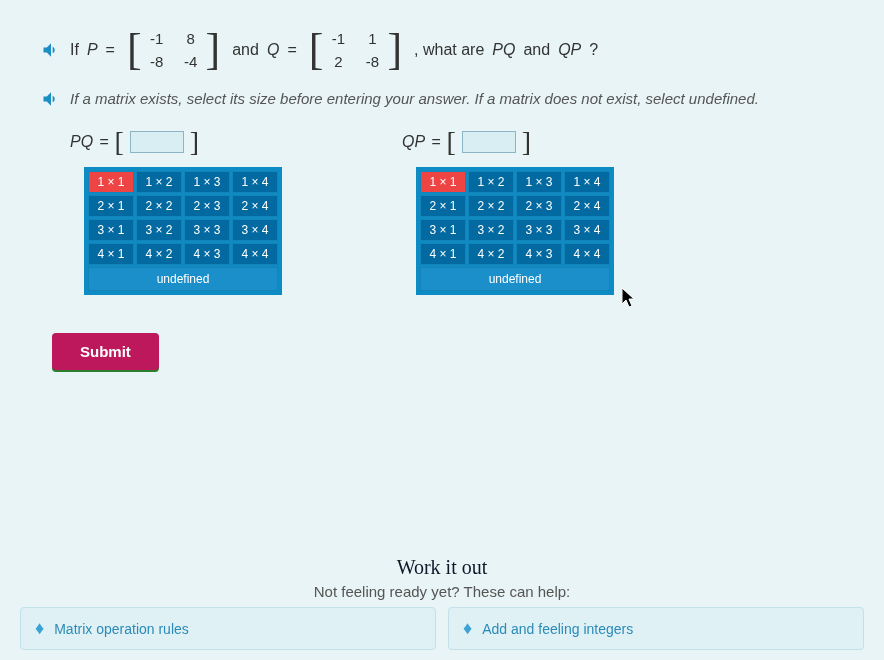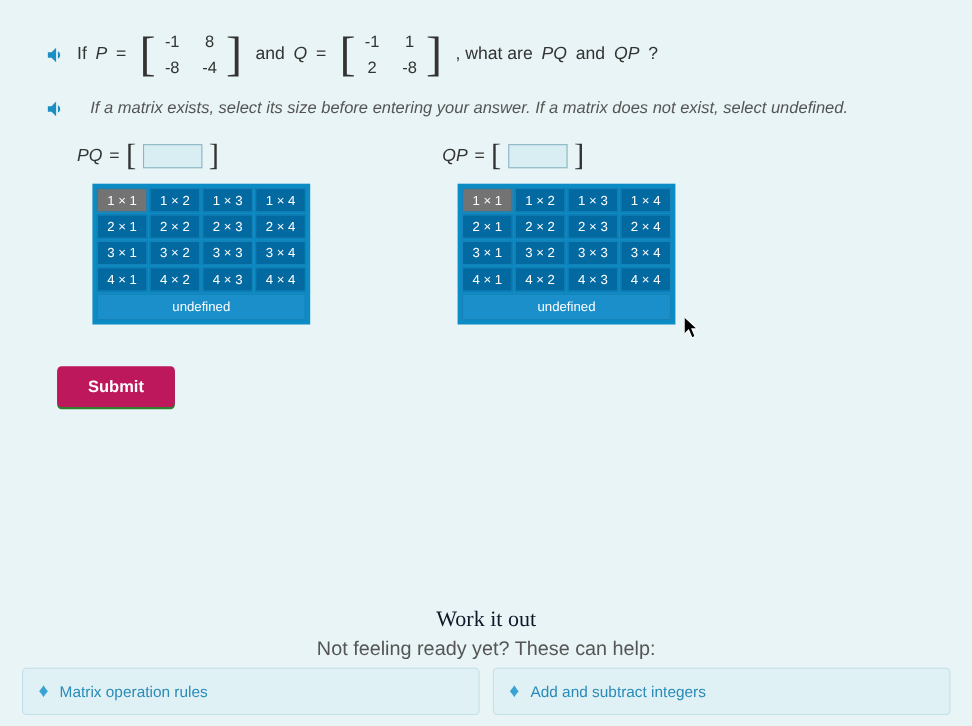--- a/index.html
+++ b/index.html
@@ -45,21 +45,21 @@
   grid-template-columns: auto auto;
   gap: 6px 16px;
   padding: 0 6px;
   font-size: 15px;
 }
 .matrix-body span { text-align: center; min-width: 18px; }
 .italic { font-style: italic; }
 .instruction-row {
   display: flex;
   align-items: flex-start;
-  gap: 20px;
+  gap: 8px;
   font-style: italic;
   color: #555;
   font-size: 15px;
   margin-bottom: 6px;
   line-height: 1.5;
 }
 .instruction-text { flex: 1; }
 .answers-row {
   display: flex;
   gap: 120px;
@@ -100,21 +100,21 @@
   background: #0369a1;
   color: #fff;
   font-size: 12px;
   text-align: center;
   padding: 3px 8px;
   cursor: pointer;
   border: 1px solid #1582b8;
   min-width: 46px;
 }
 .size-table td.selected {
-  background: #737373;
+  background: #ef4444;
 }
 .size-table td.undefined-cell {
   background: #1a8fc9;
   font-weight: normal;
   padding: 4px;
 }
 .submit-btn {
   background: #be185d;
   color: #fff;
   border: none;
@@ -134,21 +134,21 @@
   right: 0;
   text-align: center;
 }
 .work-title {
   font-family: Georgia, serif;
   font-size: 20px;
   color: #0f172a;
   margin-bottom: 4px;
 }
 .work-sub {
-  font-size: 18px;
+  font-size: 15px;
   color: #555;
 }
 .help-row {
   position: absolute;
   bottom: 10px;
   left: 20px;
   right: 20px;
   display: flex;
   gap: 12px;
 }
@@ -321,21 +321,21 @@
   <div class="work-sub">Not feeling ready yet? These can help:</div>
 </div>
 
 <div class="help-row">
   <div class="help-card">
     <span class="diamond-icon">♦</span>
     <span>Matrix operation rules</span>
   </div>
   <div class="help-card">
     <span class="diamond-icon">♦</span>
-    <span>Add and subtract integers</span>
+    <span>Add and feeling integers</span>
   </div>
 </div>
 
 <div class="cursor-overlay" style="left:622px; top:288px;">
   <svg width="16" height="20" viewBox="0 0 16 20">
       <path d="M0 0 L0 16 L4 12 L7 19 L10 18 L7 11 L12 11 Z" fill="#000" stroke="#fff" stroke-width="1"></path>
     </svg>
 </div>
 
 

